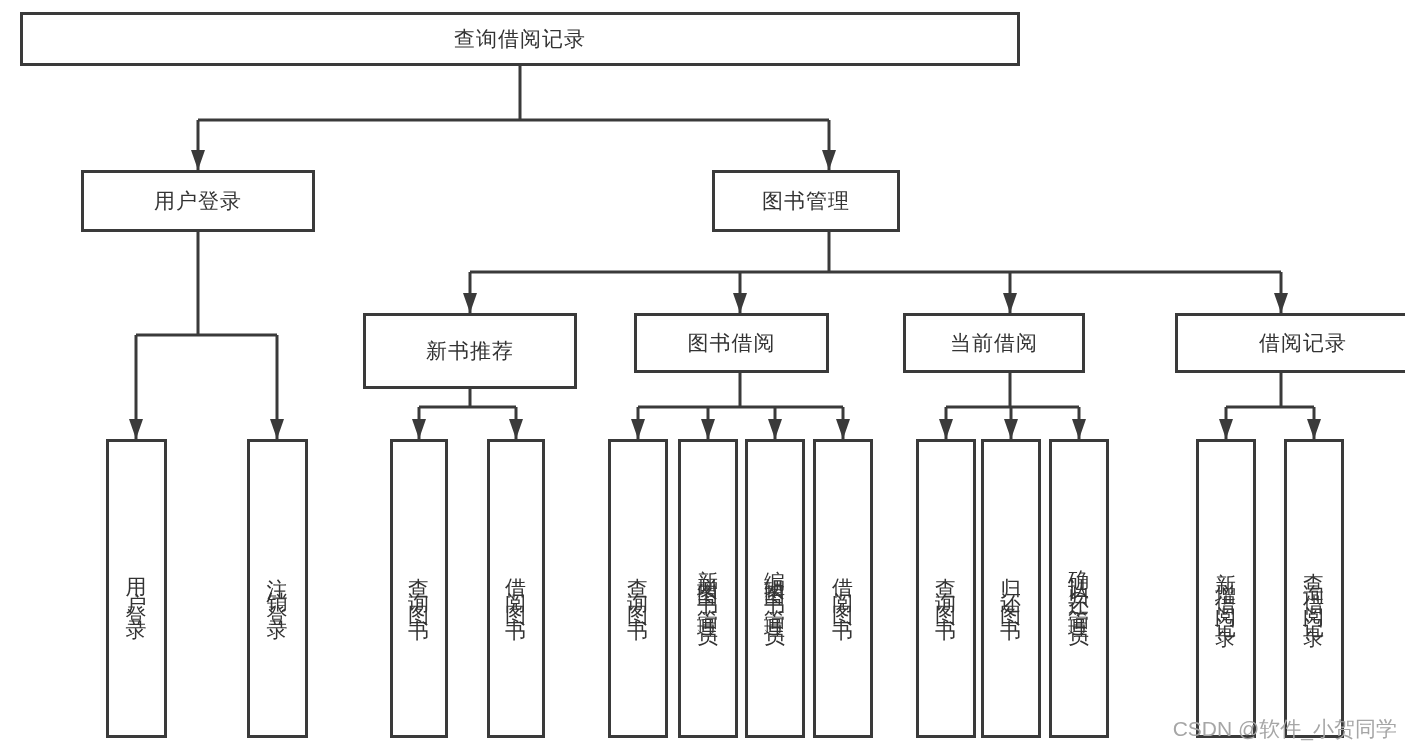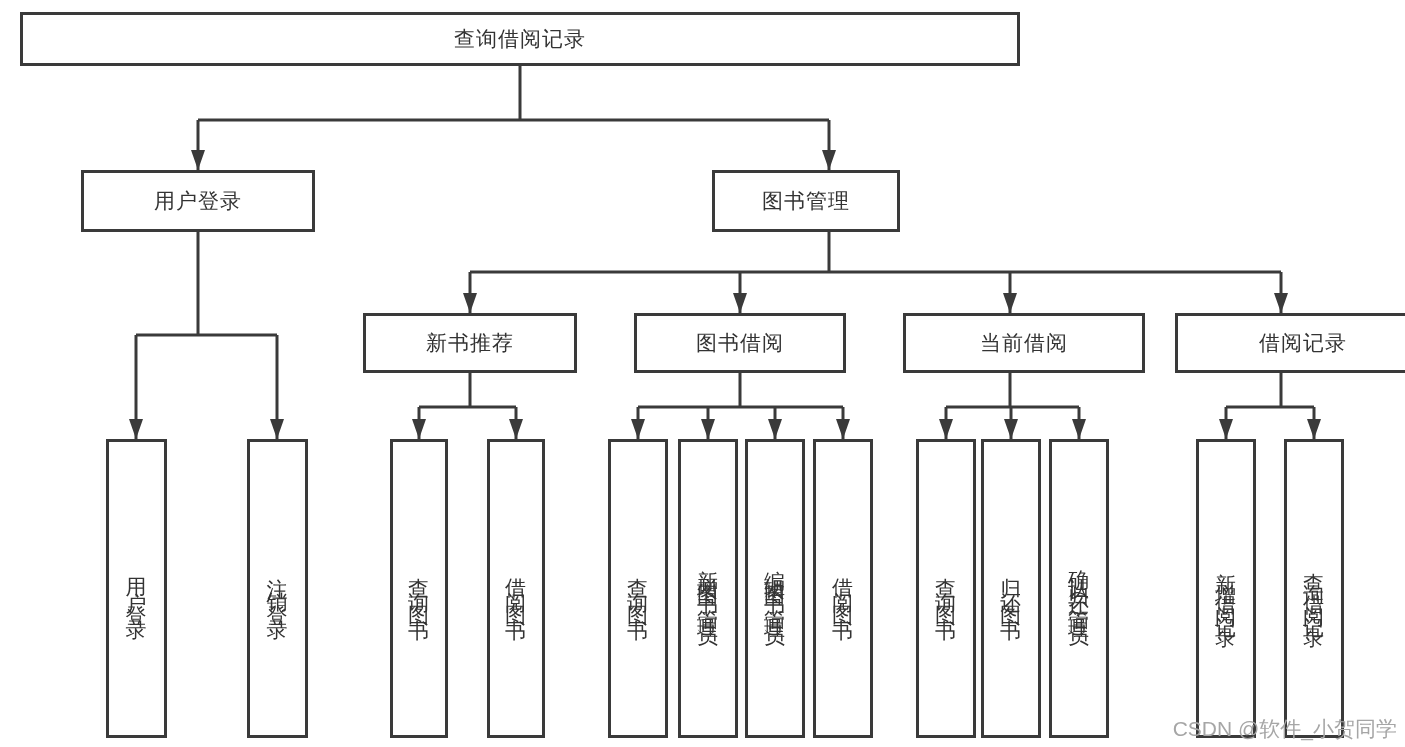--- a/index.html
+++ b/index.html
@@ -111,27 +111,27 @@
   <span>查询借阅记录</span>
 </div>
 
 <div class="box h" style="left:81px;top:170px;width:234px;height:62px">
   <span>用户登录</span>
 </div>
 <div class="box h" style="left:712px;top:170px;width:188px;height:62px">
   <span>图书管理</span>
 </div>
 
-<div class="box h" style="left:363px;top:313px;width:214px;height:60px">
+<div class="box h" style="left:363px;top:313px;width:214px;height:76px">
   <span>新书推荐</span>
 </div>
-<div class="box h" style="left:634px;top:313px;width:212px;height:60px">
+<div class="box h" style="left:634px;top:313px;width:195px;height:60px">
   <span>图书借阅</span>
 </div>
-<div class="box h" style="left:903px;top:313px;width:242px;height:60px">
+<div class="box h" style="left:903px;top:313px;width:182px;height:60px">
   <span>当前借阅</span>
 </div>
 <div class="box h" style="left:1175px;top:313px;width:256px;height:60px">
   <span>借阅记录</span>
 </div>
 
 <div class="box v" style="left:106px;top:439px;width:61px;height:299px">
   <span>用户登录</span>
 </div>
 <div class="box v" style="left:247px;top:439px;width:61px;height:299px">

